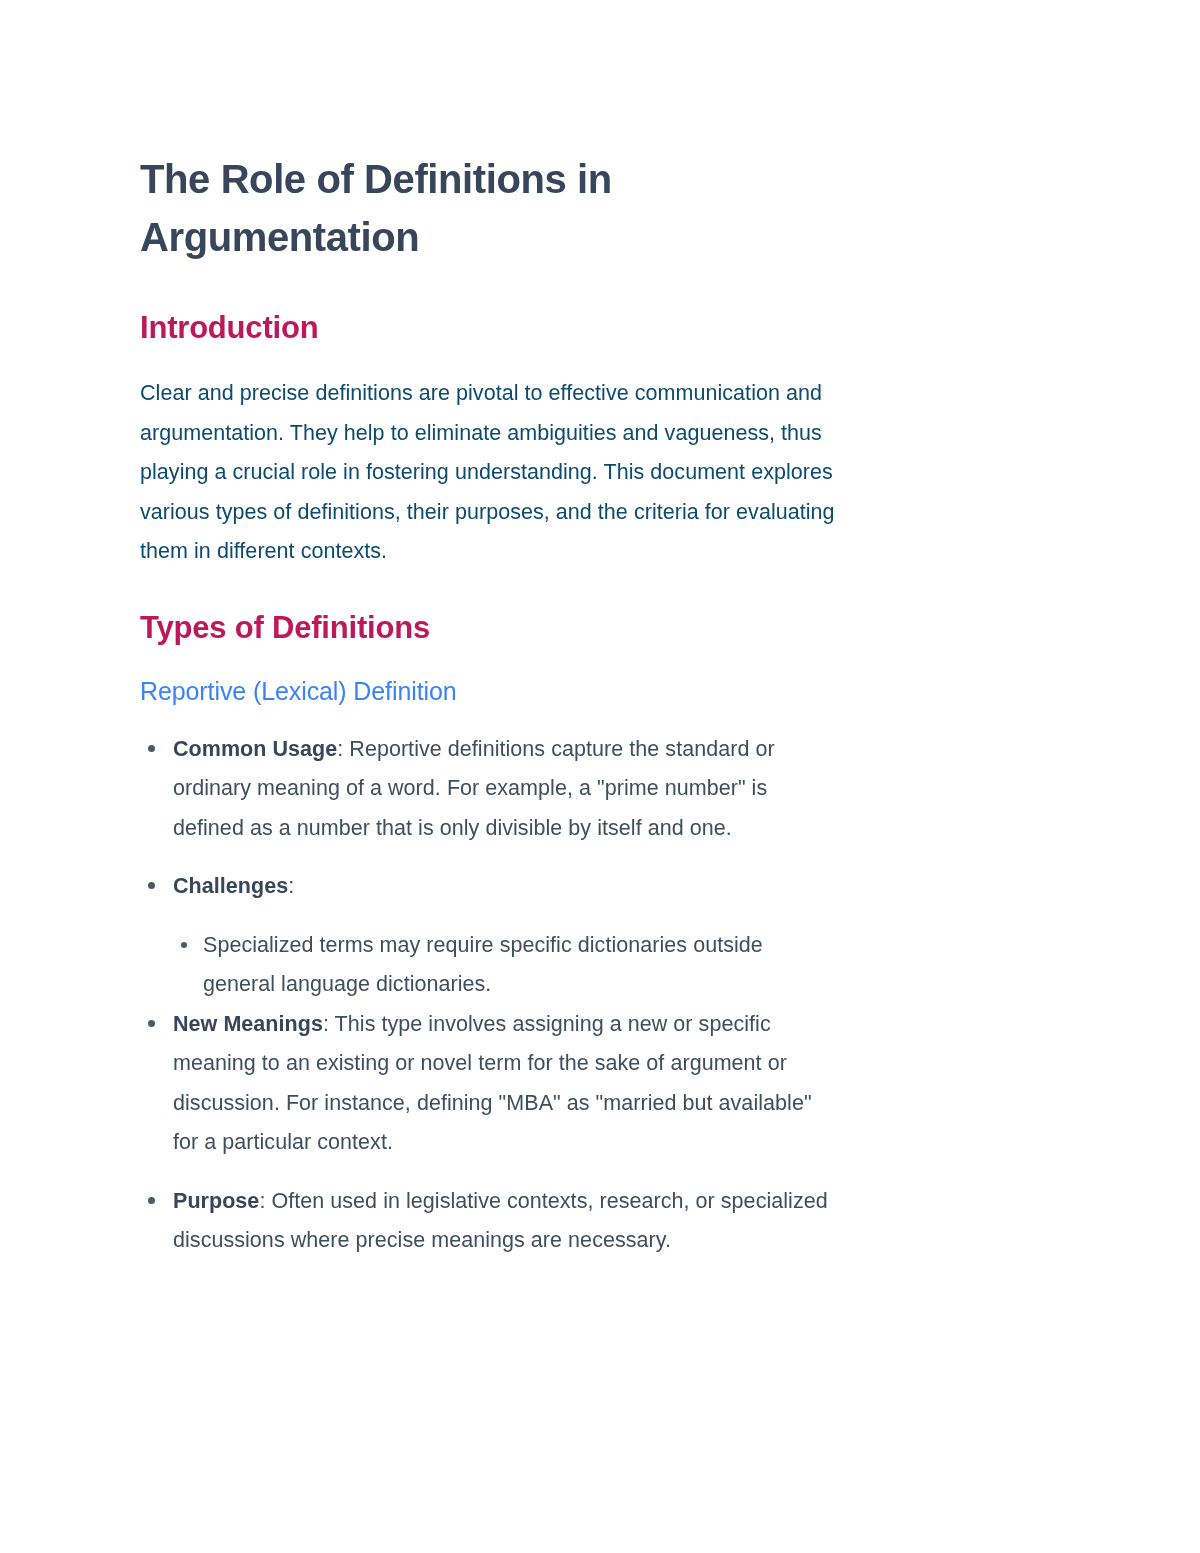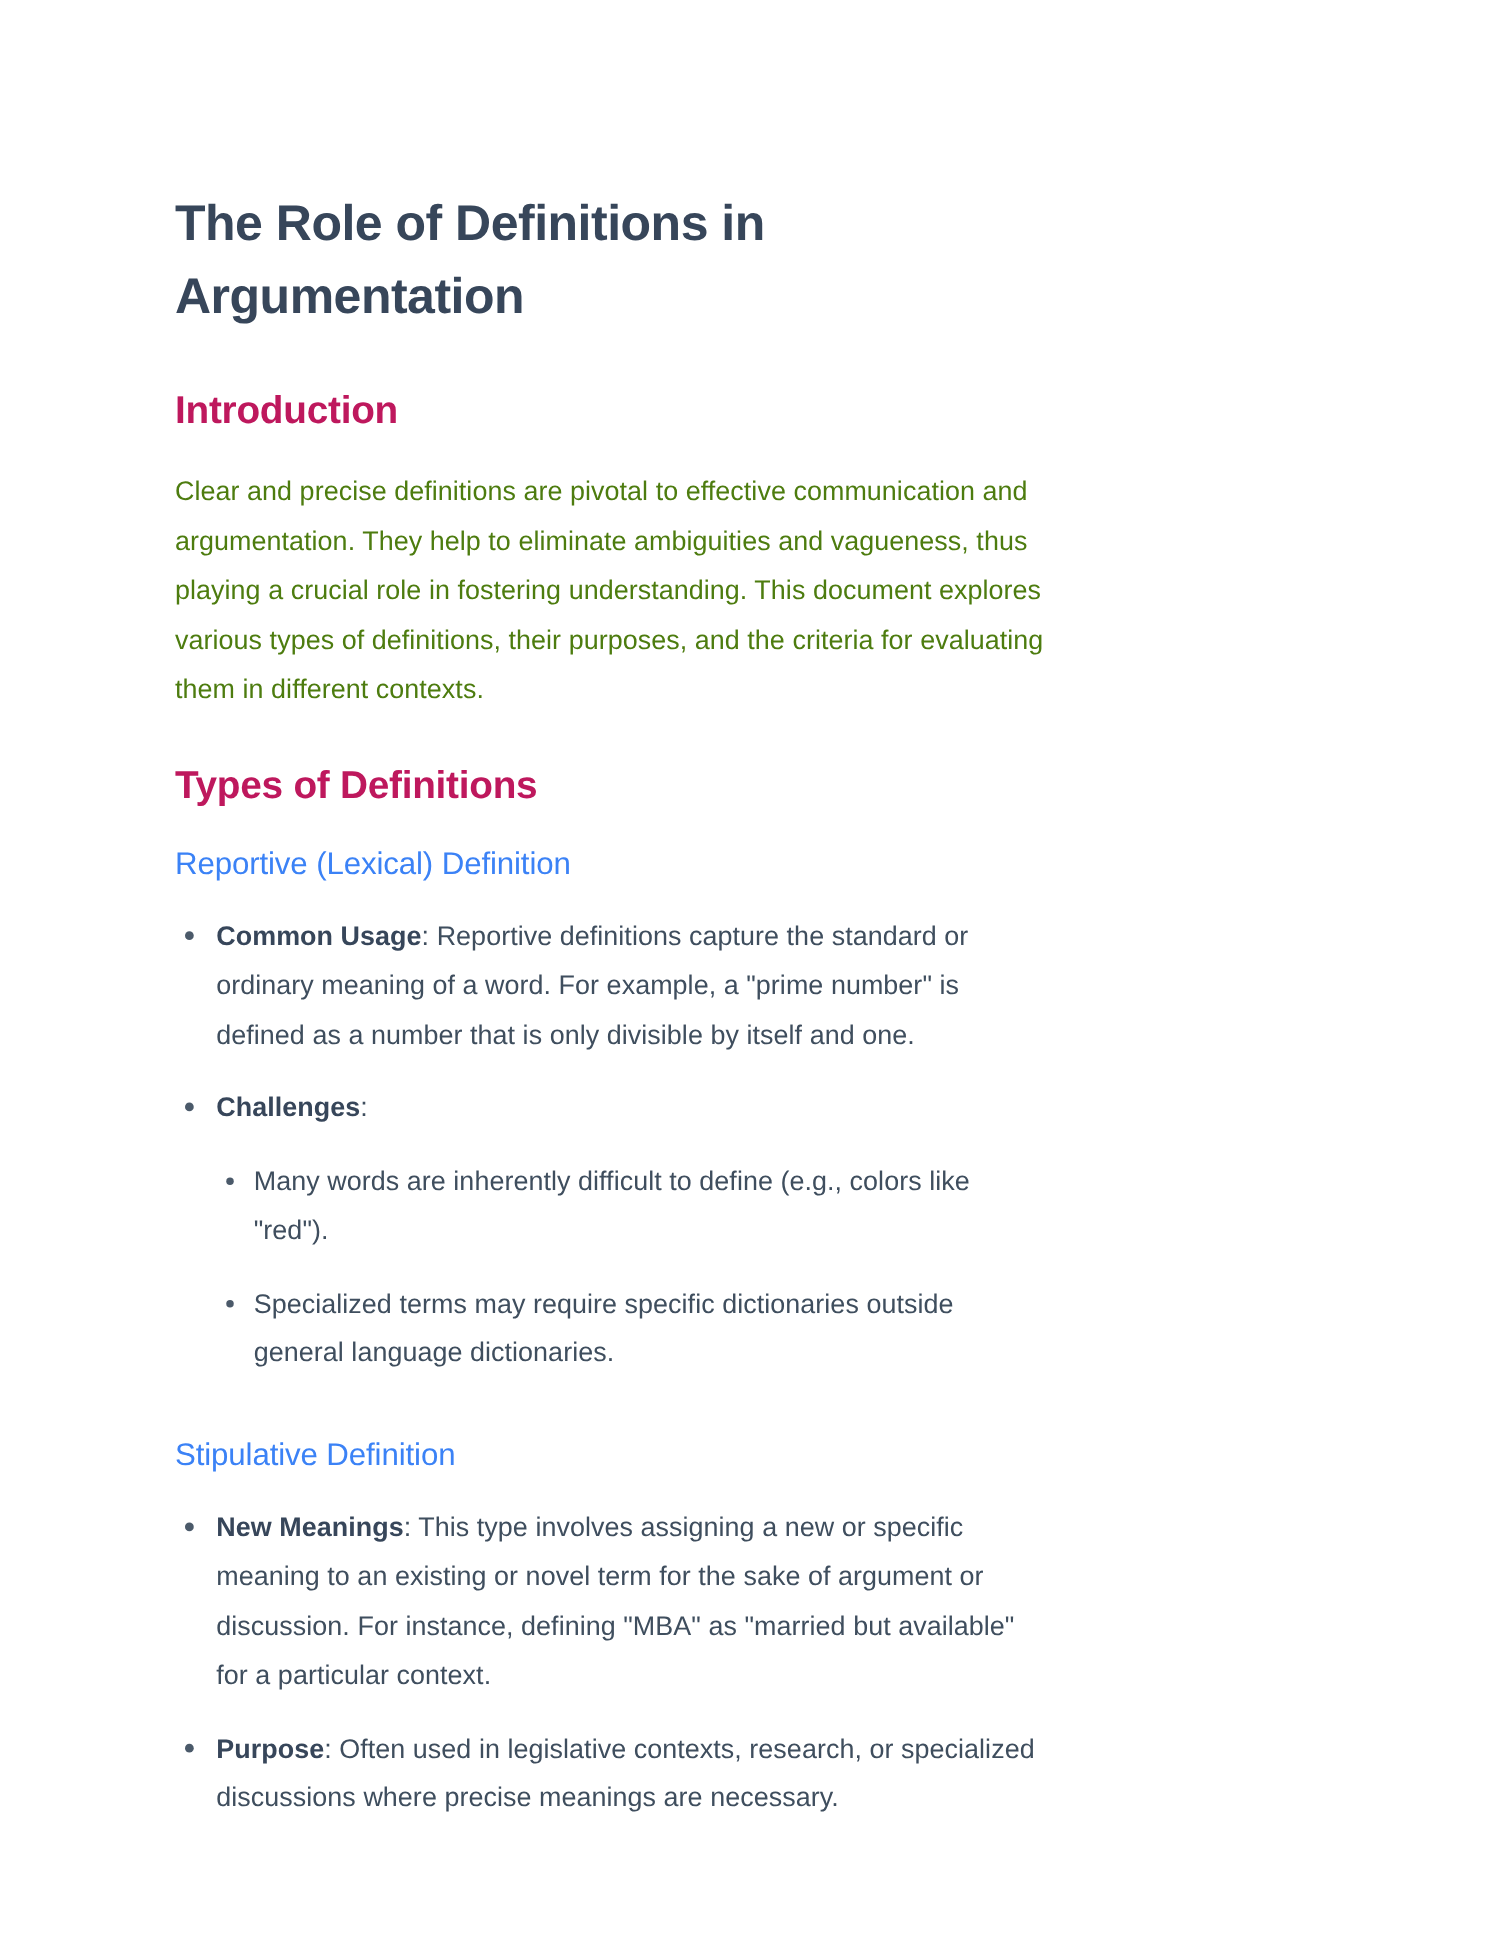--- a/index.html
+++ b/index.html
@@ -55,21 +55,21 @@
 
   .h3.spaced-top {
     margin-top: 44px;
   }
 
   p.body-text {
     font-size: 21.5px;
     line-height: 39.5px;
     font-weight: 500;
     margin: 0 0 36px 0;
-    color: #4d7c0f;
+    color: #0c4a6e;
     letter-spacing: 0.05px;
   }
 
   ul.bullets {
     list-style: none;
     margin: 0;
     padding: 0;
   }
 
   ul.bullets > li {
@@ -164,31 +164,26 @@
         <span class="lead">Common Usage</span><span>: </span><span class="bullet-body">Reportive definitions capture the standard or ordinary meaning of a word. For example, a "prime number" is defined as a number that is only divisible by itself and one.</span>
       </li>
 
       <li>
         <span class="marker"></span>
         <span class="lead">Challenges</span><span>:</span>
 
         <ul class="sub-bullets">
           <li>
             <span class="marker"></span>
-            <span>Many words are inherently difficult to define (e.g., colors like "red").</span>
-          </li>
-          <li>
-            <span class="marker"></span>
             <span>Specialized terms may require specific dictionaries outside general language dictionaries.</span>
           </li>
         </ul>
       </li>
     </ul>
 
-    <h3 class="h3 spaced-top">Stipulative Definition</h3>
 
     <ul class="bullets">
       <li>
         <span class="marker"></span>
         <span class="lead">New Meanings</span><span>: </span><span class="bullet-body">This type involves assigning a new or specific meaning to an existing or novel term for the sake of argument or discussion. For instance, defining "MBA" as "married but available" for a particular context.</span>
       </li>
 
       <li>
         <span class="marker"></span>
         <span class="lead">Purpose</span><span>: </span><span class="bullet-body">Often used in legislative contexts, research, or specialized discussions where precise meanings are necessary.</span>

